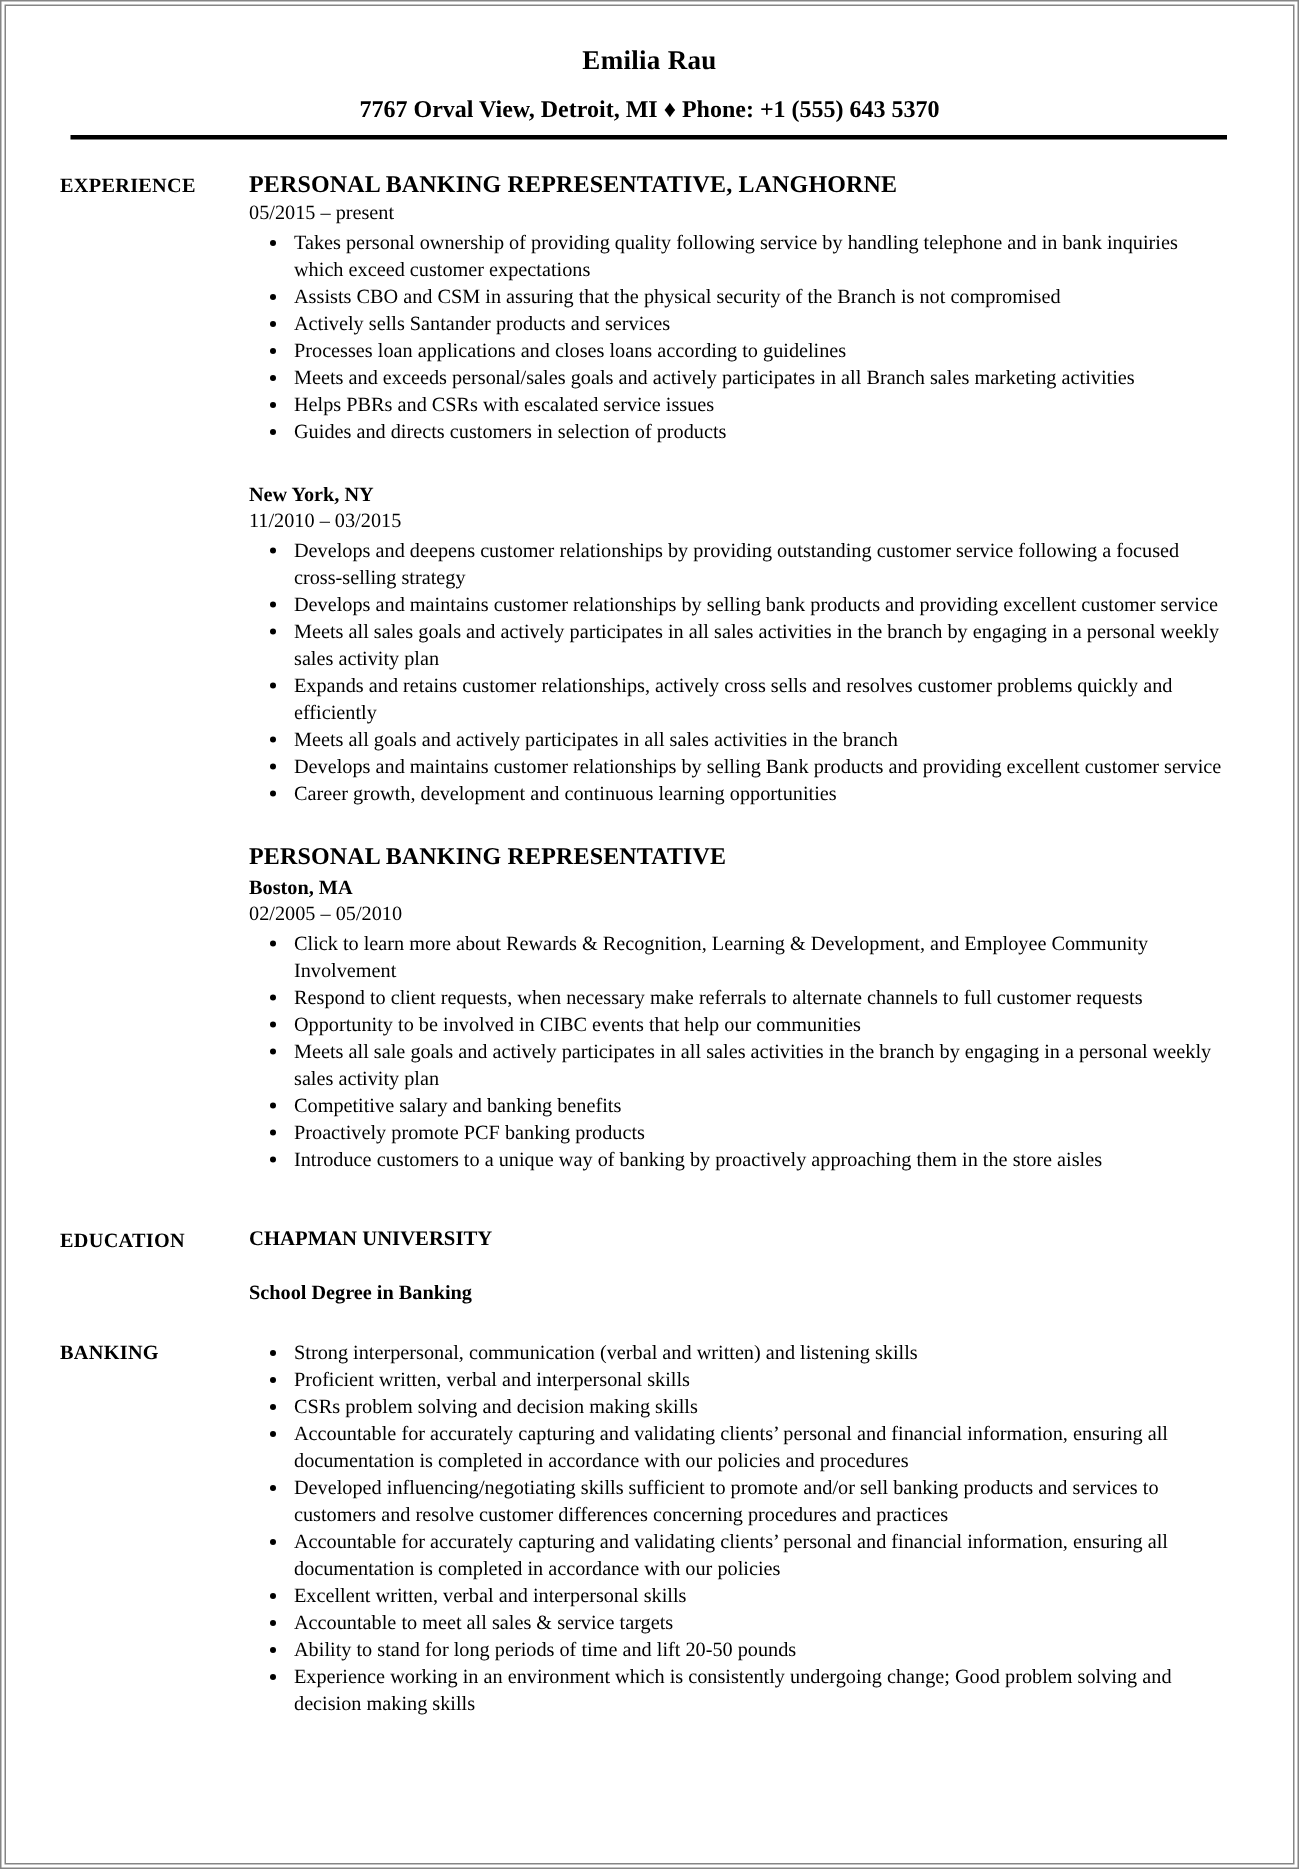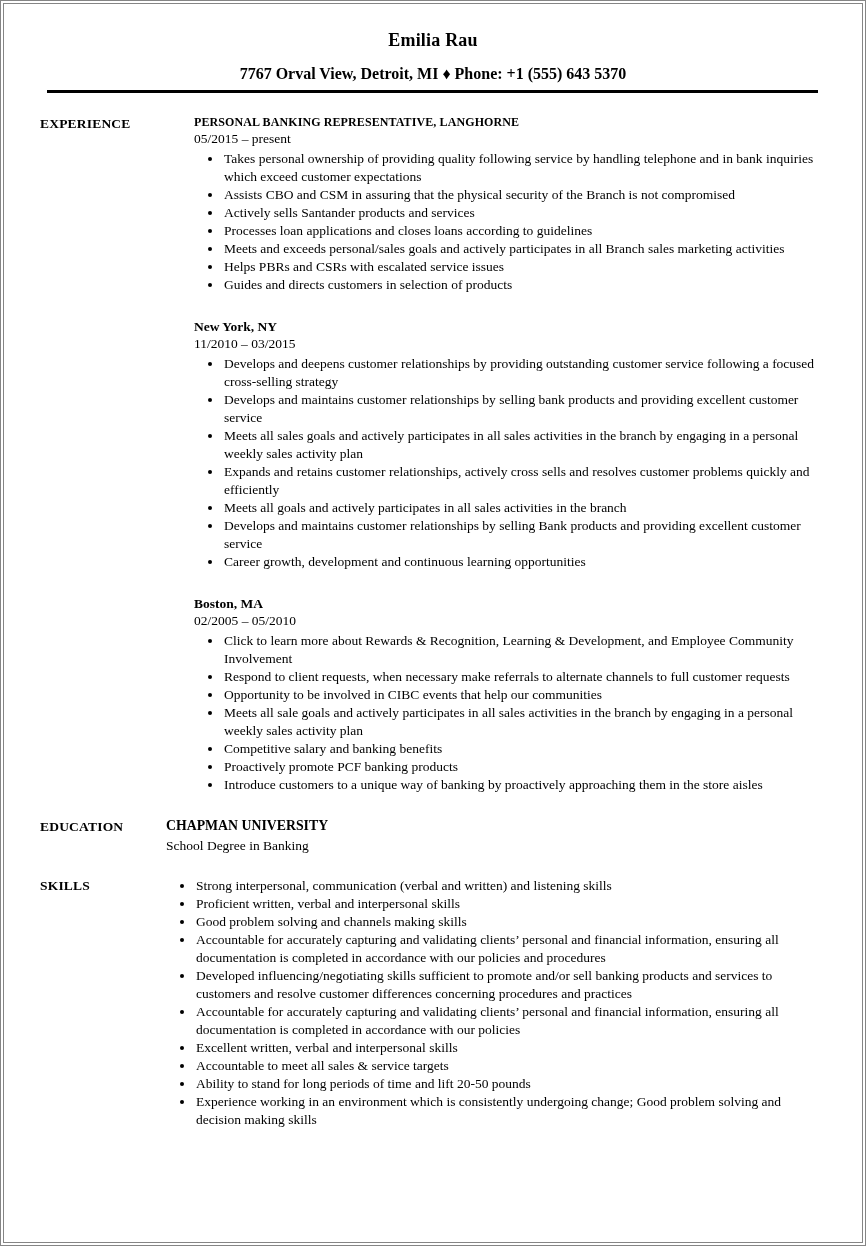--- a/index.html
+++ b/index.html
@@ -37,50 +37,50 @@
   }
   .section-label {
     font-size: 13.5px;
     font-weight: bold;
     letter-spacing: 0.2px;
     padding-top: 1px;
   }
   .job { margin-bottom: 25px; }
   .job:last-child { margin-bottom: 0; }
   .job-title {
-    font-size: 12px;
+    font-size: 16px;
     font-weight: bold;
     letter-spacing: 0.1px;
   }
   .job-location {
     font-size: 13.5px;
     font-weight: bold;
     margin-top: 3px;
   }
   .job-dates {
     font-size: 13.5px;
     margin-top: 1px;
   }
   ul.bullets {
     margin: 3px 0 0 0;
     padding-left: 29px;
     font-size: 13.5px;
     line-height: 18px;
   }
   ul.bullets li { padding-left: 1px; }
-  .experience-section { margin-bottom: 24px; gap: 28px; }
+  .experience-section { margin-bottom: 36px; }
   .education-section { margin-bottom: 23px; }
   .edu-school {
     font-size: 13.8px;
     font-weight: bold;
   }
   .edu-degree {
     font-size: 13.5px;
-    font-weight: normal;
-    margin-top: 4px;
+    font-weight: bold;
+    margin-top: 20px;
   }
 </style>
 </head>
 <body>
 
 <div class="page">
 
   <div class="header">
     <div class="name">Emilia Rau</div>
     <div class="contact">7767 Orval View, Detroit, MI ♦ Phone: +1 (555) 643 5370</div>
@@ -115,20 +115,21 @@
               <li>Develops and maintains customer relationships by selling bank products and providing excellent customer service</li>
               <li>Meets all sales goals and actively participates in all sales activities in the branch by engaging in a personal weekly sales activity plan</li>
               <li>Expands and retains customer relationships, actively cross sells and resolves customer problems quickly and efficiently</li>
               <li>Meets all goals and actively participates in all sales activities in the branch</li>
               <li>Develops and maintains customer relationships by selling Bank products and providing excellent customer service</li>
               <li>Career growth, development and continuous learning opportunities</li>
             </ul>
         </div>
 
         <div class="job">
+          <div class="job-title">PERSONAL BANKING REPRESENTATIVE</div>
           <div class="job-location">Boston, MA</div>
           <div class="job-dates">02/2005 – 05/2010</div>
           <ul class="bullets">
               <li>Click to learn more about Rewards &amp; Recognition, Learning &amp; Development, and Employee Community Involvement</li>
               <li>Respond to client requests, when necessary make referrals to alternate channels to full customer requests</li>
               <li>Opportunity to be involved in CIBC events that help our communities</li>
               <li>Meets all sale goals and actively participates in all sales activities in the branch by engaging in a personal weekly sales activity plan</li>
               <li>Competitive salary and banking benefits</li>
               <li>Proactively promote PCF banking products</li>
               <li>Introduce customers to a unique way of banking by proactively approaching them in the store aisles</li>
@@ -140,26 +141,26 @@
 
     <div class="section education-section">
       <div class="section-label">EDUCATION</div>
       <div>
         <div class="edu-school">CHAPMAN UNIVERSITY</div>
         <div class="edu-degree">School Degree in Banking</div>
       </div>
     </div>
 
     <div class="section skills-section">
-      <div class="section-label">SKILLS</div>
+      <div class="section-label">BANKING</div>
       <div>
         <ul class="bullets" style="margin-top:0;">
             <li>Strong interpersonal, communication (verbal and written) and listening skills</li>
             <li>Proficient written, verbal and interpersonal skills</li>
-            <li>Good problem solving and channels making skills</li>
+            <li>CSRs problem solving and decision making skills</li>
             <li>Accountable for accurately capturing and validating clients’ personal and financial information, ensuring all documentation is completed in accordance with our policies and procedures</li>
             <li>Developed influencing/negotiating skills sufficient to promote and/or sell banking products and services to customers and resolve customer differences concerning procedures and practices</li>
             <li>Accountable for accurately capturing and validating clients’ personal and financial information, ensuring all documentation is completed in accordance with our policies</li>
             <li>Excellent written, verbal and interpersonal skills</li>
             <li>Accountable to meet all sales &amp; service targets</li>
             <li>Ability to stand for long periods of time and lift 20-50 pounds</li>
             <li>Experience working in an environment which is consistently undergoing change; Good problem solving and decision making skills</li>
           </ul>
       </div>
     </div>

